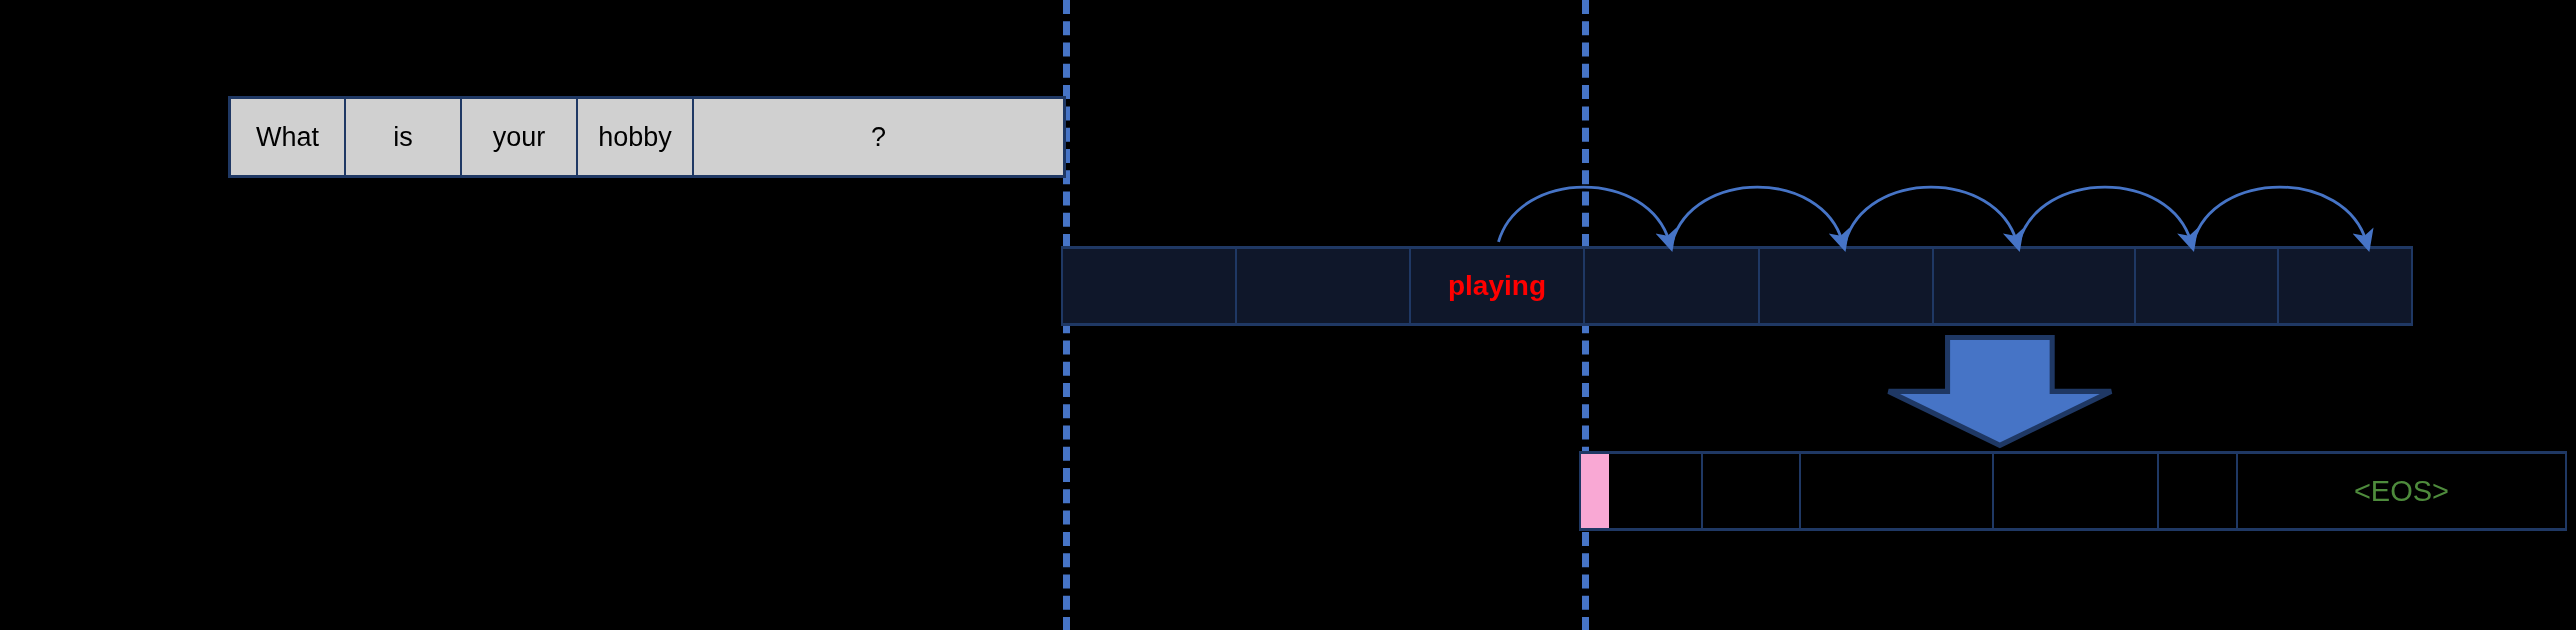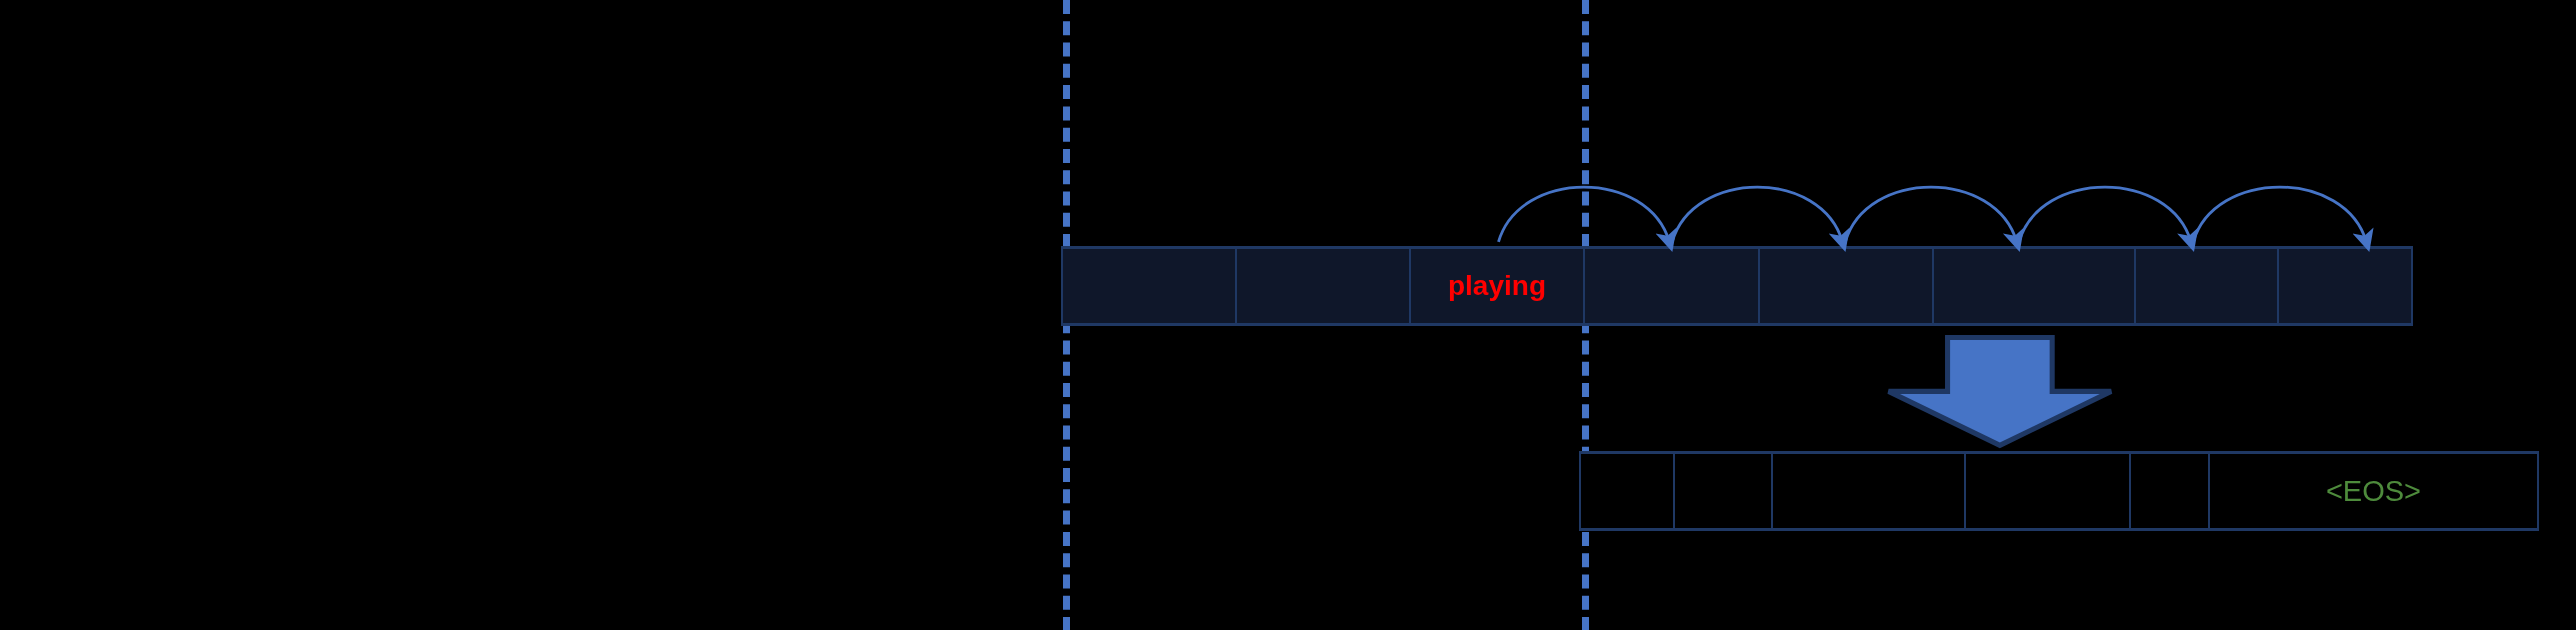--- a/index.html
+++ b/index.html
@@ -51,39 +51,47 @@
   .mid-row .cell:last-child{border-right:none;}
 
   
   .bot-row{
     left:1579px;top:451px;height:80px;
     border-top:3.9px solid #1F3864;
     border-bottom:3.9px solid #1F3864;
     border-left:2.2px solid #1F3864;
     border-right:2.2px solid #1F3864;
     background:#f9a8d4;
+    padding-left:28px;
   }
   .bot-row .cell{
     background:#000000;
     border-right:2.2px solid #1F3864;
     color:#4E8B3C;font-size:29px;
   }
   .bot-row .cell:last-child{border-right:none;}
 
   
   .overlay{position:absolute;left:0;top:0;width:2576px;height:631px;pointer-events:none;}
 </style>
 </head>
 <body>
 
 <div id="stage">
 
   <div class="vdash" style="left:1063px;"></div>
   <div class="vdash" style="left:1582px;"></div>
 
+  <div class="row input-row" id="input-row">
+      <div class="cell" style="width: 115px;">What</div>
+      <div class="cell" style="width: 116px;">is</div>
+      <div class="cell" style="width: 116px;">your</div>
+      <div class="cell" style="width: 116px;">hobby</div>
+      <div class="cell" style="width: 369px;">?</div>
+    </div>
 
   <div class="row mid-row" id="mid-row">
       <div class="cell" style="width: 174px;"></div>
       <div class="cell" style="width: 174px;"></div>
       <div class="cell" style="width: 174px;">playing</div>
       <div class="cell" style="width: 175px;"></div>
       <div class="cell" style="width: 174px;"></div>
       <div class="cell" style="width: 202px;"></div>
       <div class="cell" style="width: 143px;"></div>
       <div class="cell" style="width: 132px;"></div>

